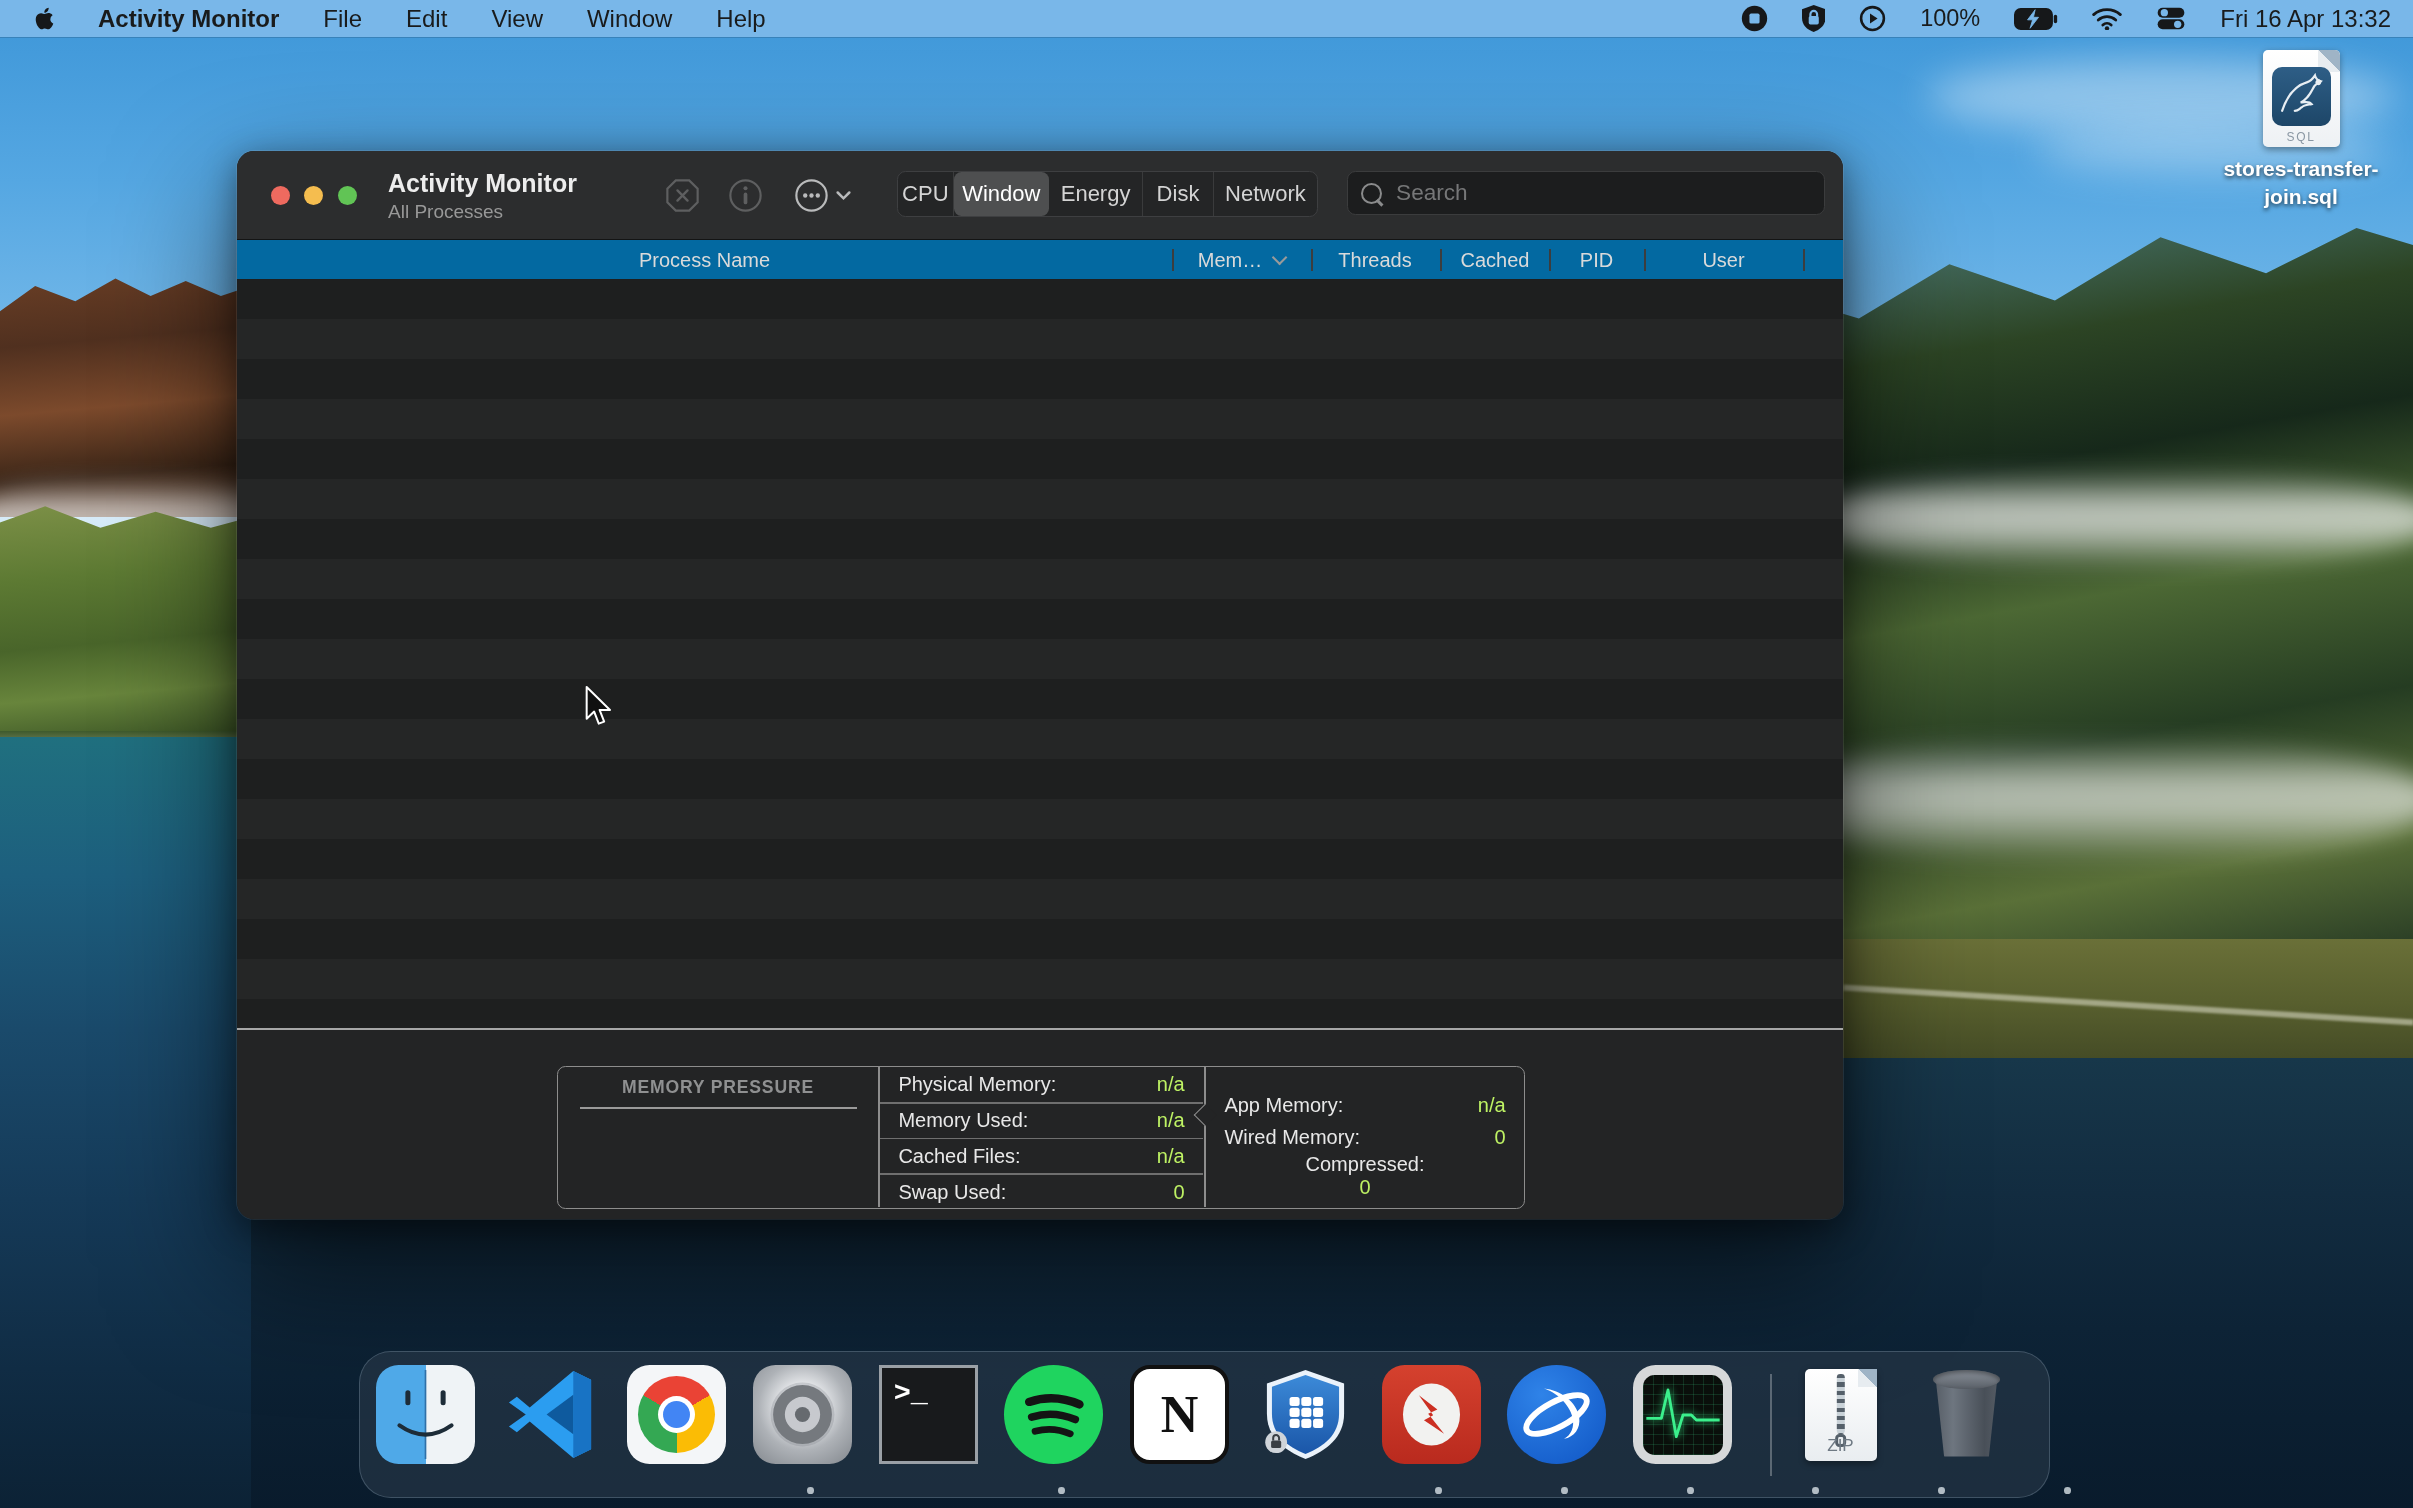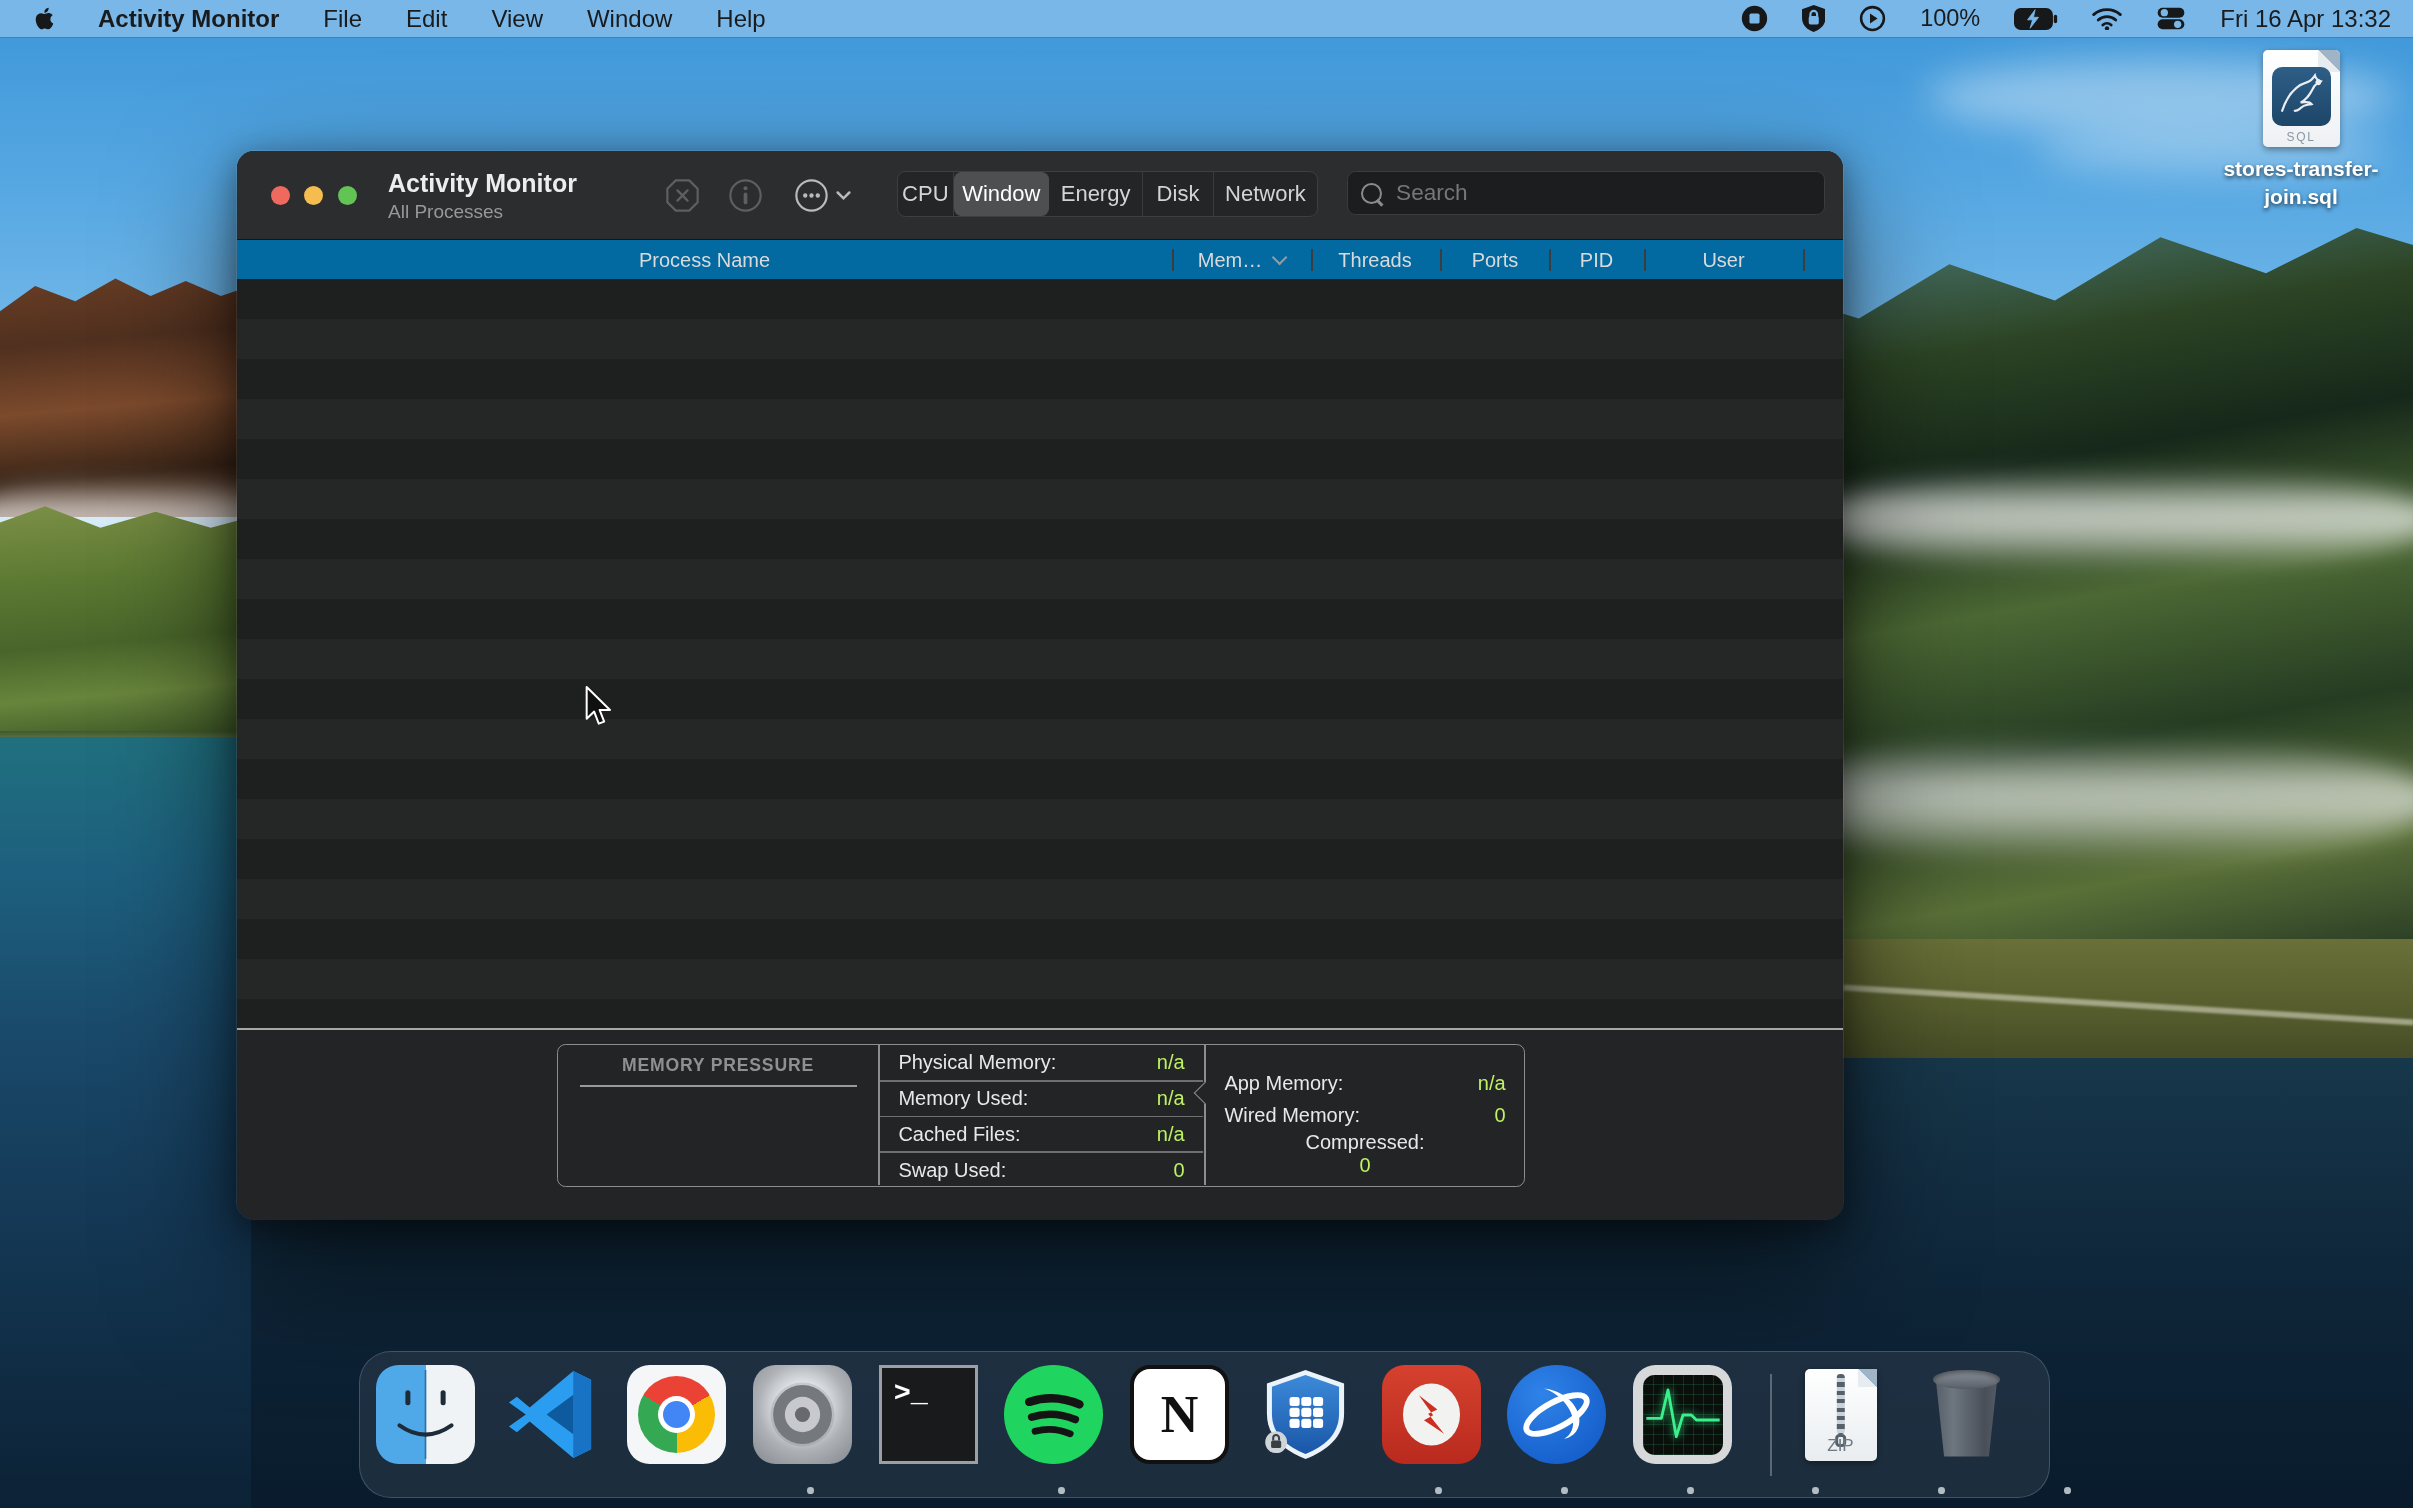--- a/index.html
+++ b/index.html
@@ -68,21 +68,21 @@
   .th{top:0;height:40px;display:flex;align-items:center;justify-content:center;
       font-size:20px;color:#dadada;}
   .thsep{top:9.2px;width:1.7px;height:22px;background:#3c3d3e;}
   .sortchev{width:9.2px;height:9.2px;border-right:2.5px solid #9a9a9a;border-bottom:2.5px solid #9a9a9a;
       transform:rotate(45deg);display:inline-block;margin-left:11.7px;margin-top:-5px;}
   .tbody{left:0;top:128px;width:1606px;height:749px;
       background:repeating-linear-gradient(180deg,#1e1f1f 0 40px,#252626 40px 80px);}
   .tdivider{left:0;top:877px;width:1606px;height:1.7px;background:#a7a7a7;}
   .wfooter{left:0;top:879px;width:1606px;height:189px;background:#232425;border-radius:0 0 17px 17px;}
 
-  .stats{left:320px;top:14px;width:968px;height:143px;border:1.7px solid #8d8d8d;border-radius:8.4px;box-sizing:border-box;}
+  .stats{left:320px;top:36px;width:968px;height:143px;border:1.7px solid #8d8d8d;border-radius:8.4px;box-sizing:border-box;}
   .vdiv{top:0;width:1.7px;height:140px;background:#8d8d8d;}
   .mp-label{left:0;top:10px;width:320px;text-align:center;font-size:17.6px;font-weight:bold;
             color:#8f9091;letter-spacing:0.8px;}
   .mp-line{left:22px;top:40px;width:277px;height:1.7px;background:#9a9a9a;}
   .srow{height:35px;display:flex;align-items:center;justify-content:space-between;
         font-size:20px;color:#e8e8e8;padding:0 18.4px;box-sizing:border-box;}
   .srow .v{color:#bef264;}
   .hline{height:1.7px;background:#6f6f6f;margin:0;}
   .notch{left:639px;top:40px;width:15px;height:15px;background:#232425;
          border-left:1.7px solid #8d8d8d;border-bottom:1.7px solid #8d8d8d;transform:rotate(45deg);}
@@ -287,21 +287,21 @@
       <input placeholder="Search" style="">
     </div>
 
     <div class="ab thead">
       <div class="ab th" style="left:0;width:935px;">Process Name</div>
       <div class="ab th" style="left:935px;width:139px;">
         <span>Mem…</span>
         <span class="sortchev"></span>
       </div>
       <div class="ab th" style="left:1074px;width:128px;">Threads</div>
-      <div class="ab th" style="left:1203px;width:110px;">Ports</div>
+      <div class="ab th" style="left:1203px;width:110px;">Cached</div>
       <div class="ab th" style="left:1312px;width:95px;">PID</div>
       <div class="ab th" style="left:1407px;width:159px;">User</div>
       <div class="ab thsep" style="left:935px;"></div>
       <div class="ab thsep" style="left:1074px;"></div>
       <div class="ab thsep" style="left:1203px;"></div>
       <div class="ab thsep" style="left:1312px;"></div>
       <div class="ab thsep" style="left:1407px;"></div>
       <div class="ab thsep" style="left:1566px;"></div>
     </div>
 

